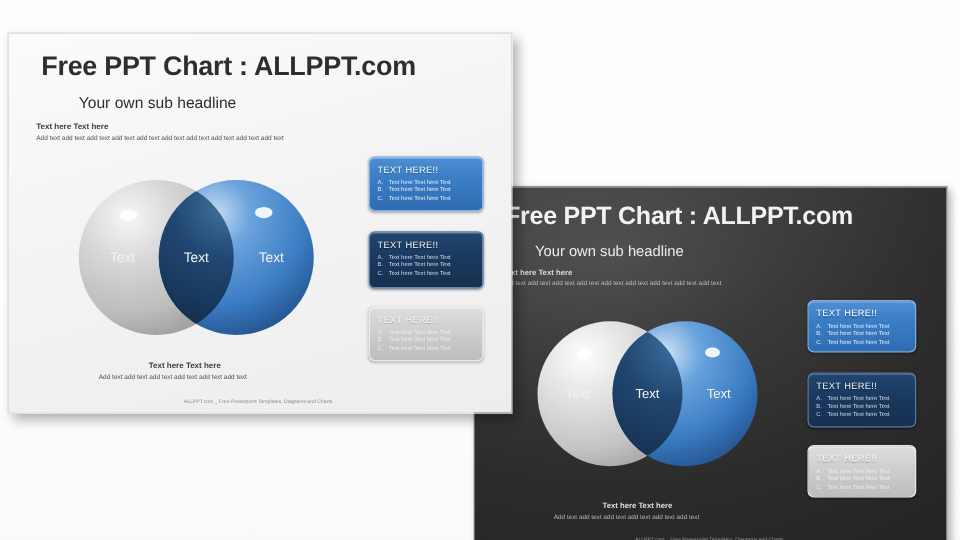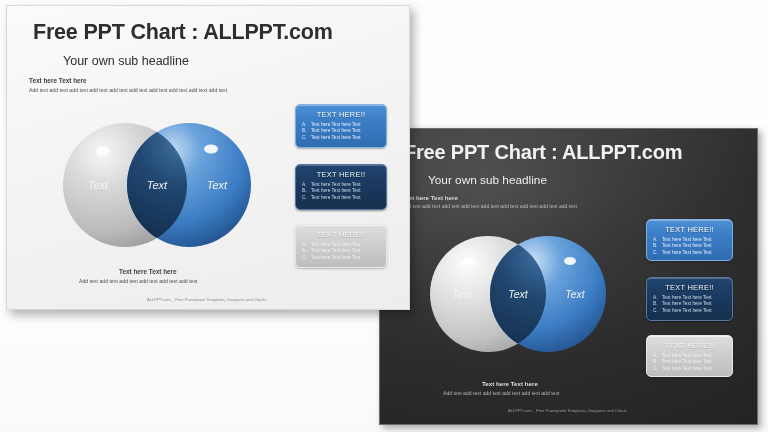--- a/index.html
+++ b/index.html
@@ -13,20 +13,21 @@
     position: relative;
     width: 768px; height: 432px;
     background: linear-gradient(180deg, #fdfdfd 0%, #ffffff 55%, #fafafa 100%);
   }
 
   
   .slide {
     position: absolute;
     box-sizing: border-box;
     overflow: hidden;
+    margin-top: 21px;
   }
 
   
   #slide-dark {
     left: 379px; top: 128px;
     width: 379px; height: 297px;
     background:
       radial-gradient(ellipse 120% 100% at 28% 18%, #4a4a4a 0%, #3a3a3a 30%, #2c2c2c 62%, #232323 100%);
     border: 1px solid #6d6d6d;
     box-shadow: 3px 3px 7px rgba(0,0,0,.35);
@@ -79,21 +80,21 @@
   
   #slide-dark .title      { left: 24px;  top: 12px;  font-size: 20px;   color: #f2f2f2; }
   #slide-dark .subtitle   { left: 48px;  top: 44px;  font-size: 11.8px; color: #ececec; }
   #slide-dark .lead-head  { left: 22px;  top: 65px;  font-size: 6.2px;  color: #d8d8d8; font-weight:600;}
   #slide-dark .lead-body  { left: 22px;  top: 74px;  font-size: 5.1px;  color: #b9b9b9; }
   #slide-dark .bottom-head{ left: 102px; top: 251px; font-size: 6.2px;  color: #dedede; font-weight:600;}
   #slide-dark .bottom-body{ left: 63px;  top: 261px; font-size: 5.1px;  color: #b5b5b5; }
   #slide-dark .footer     { left: 128px; top: 279px; font-size: 4.1px;  color: #9a9a9a; }
 
   
-  .venn { position: absolute; font-style: italic; }
+  .venn { position: absolute; }
   #slide-light .venn { left: 46px; top: 114px; width: 208px; height: 130px; }
   #slide-dark  .venn { left: 40px; top: 104px; width: 196px; height: 122px; }
 
   .venn-svg { width: 100%; height: 100%; display:block; overflow: visible; }
   .venn-label {
     font-family: "Liberation Sans", sans-serif;
     fill: #f3f3f3;
     font-size: 11px;
     text-anchor: middle;
     dominant-baseline: middle;
@@ -102,21 +103,21 @@
 
   
   .callout {
     position: absolute;
     box-sizing: border-box;
     border-radius: 5px;
     padding: 4px 6px 5px 6px;
     overflow: hidden;
   }
   .callout .c-title {
-    text-align: center;
+    text-align: left;
     font-size: 7.4px;
     letter-spacing: .3px;
     margin: 1px 0 3px 0;
   }
   .callout table { border-collapse: collapse; width: 100%; }
   .callout td { padding: 0; line-height: 1.35; font-size: 4.7px; vertical-align: top; }
   .callout td.k { width: 9px; }
 
   
   .c-blue {

